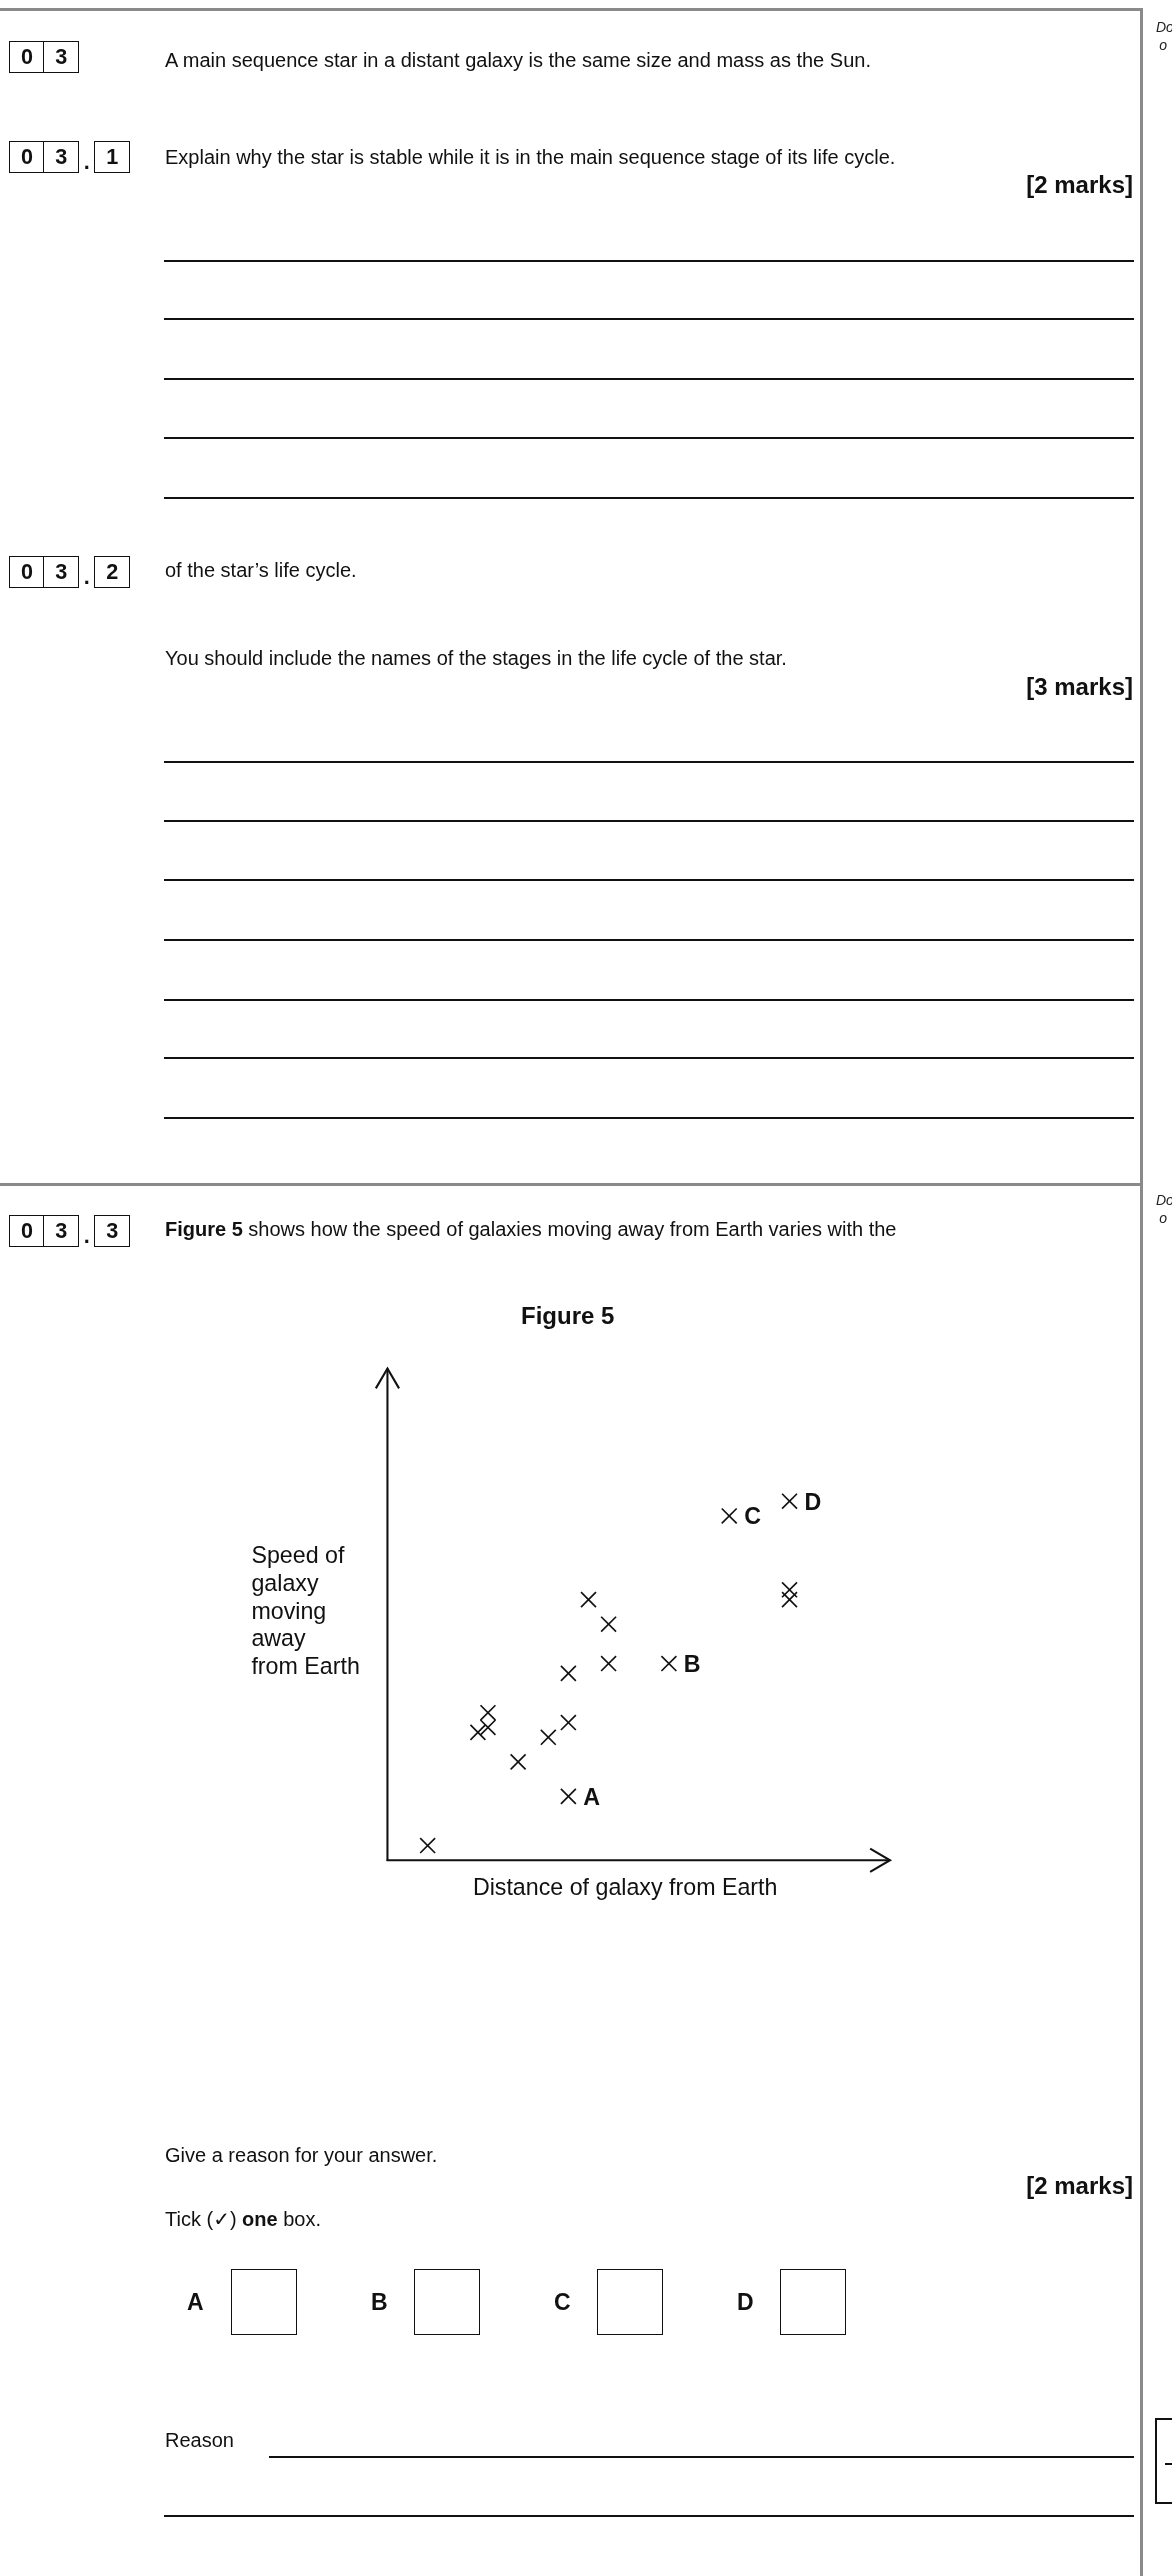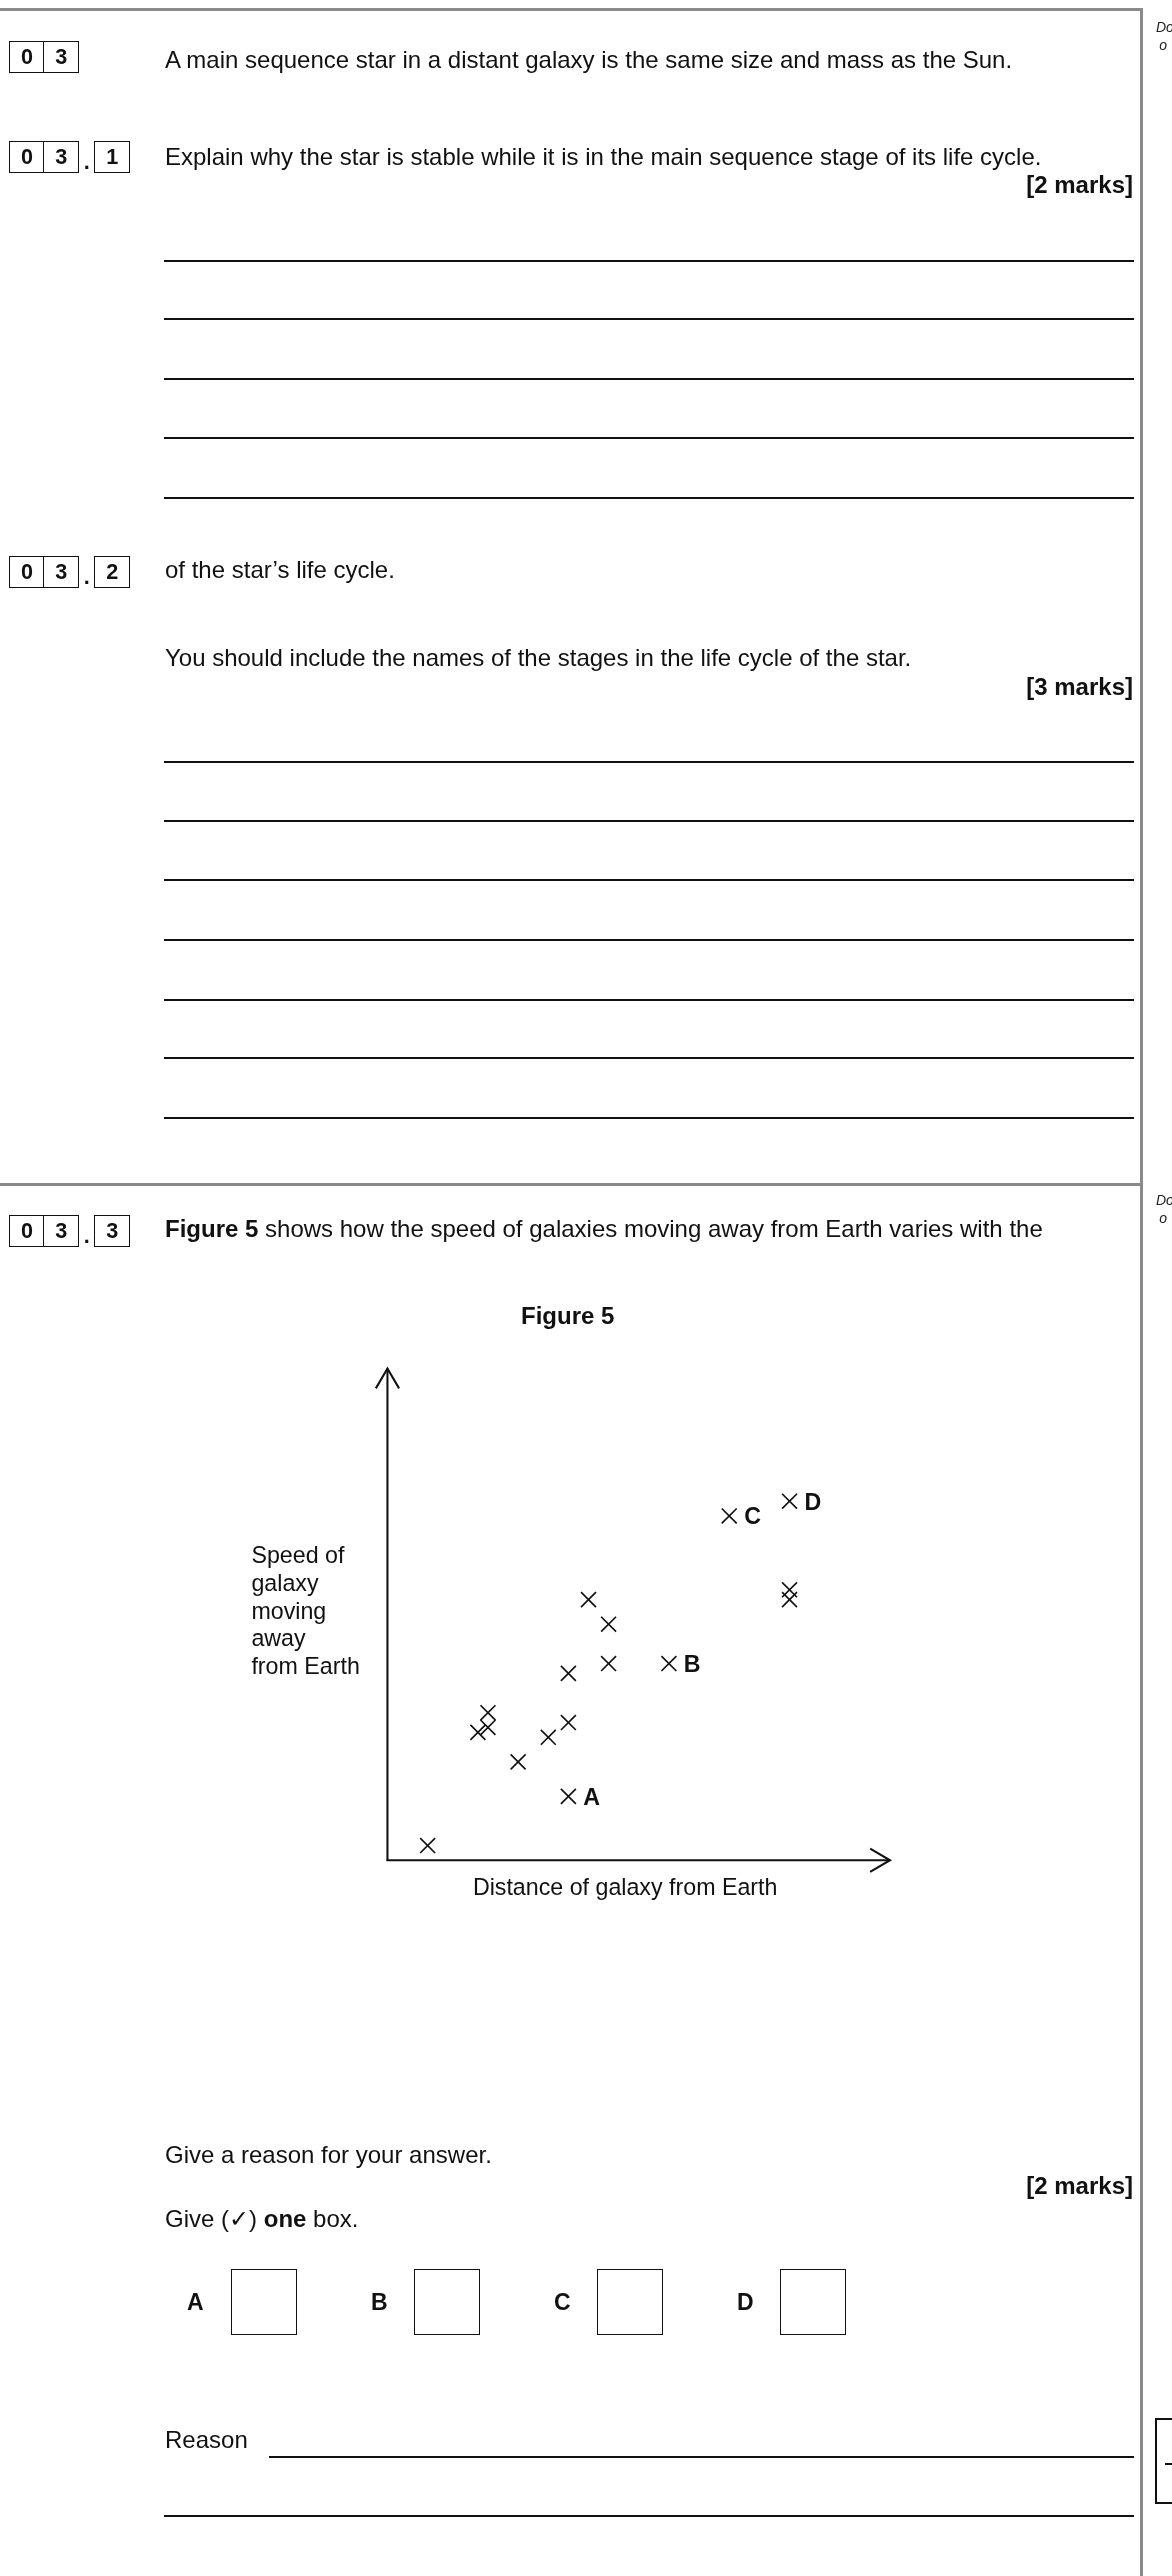--- a/index.html
+++ b/index.html
@@ -3,21 +3,21 @@
 <meta charset="utf-8">
 <style>
   html,body{margin:0;padding:0;background:#ffffff;}
   body{width:1173px;height:2576px;position:relative;overflow:hidden;font-family:"Liberation Sans",sans-serif;color:#111;}
   .abs{position:absolute;}
   .page-frame{position:absolute;border-top:3.3px solid #8a8a8a;border-right:3.3px solid #8a8a8a;}
   .margin-note{position:absolute;font-style:italic;font-size:14px;line-height:18px;color:#222;white-space:nowrap;}
   .qnum{position:absolute;display:flex;align-items:flex-end;}
   .qcell{width:36px;height:31.5px;border:1.7px solid #111;display:flex;align-items:center;justify-content:center;font-weight:bold;font-size:21.6px;box-sizing:border-box;margin-right:-1.7px;background:#fff;}
   .qdot{font-weight:bold;font-size:21.6px;width:11.6px;text-align:center;line-height:21.6px;margin:0 1.7px 0 3.3px;}
-  .qtext{position:absolute;font-size:24px;line-height:28px;}
+  .qtext{position:absolute;font-size:20px;line-height:28px;}
   .marks{position:absolute;font-size:24px;font-weight:bold;text-align:right;}
   .aline{position:absolute;height:1.7px;background:#111;}
   .tickbox{position:absolute;width:66px;height:66px;border:1.7px solid #111;box-sizing:border-box;background:#fff;}
   .ticklabel{position:absolute;font-weight:bold;font-size:23px;}
   b{font-weight:bold;}
   .chart-svg text{font-family:"Liberation Sans",sans-serif;}
 </style>
 </head>
 <body>
 
@@ -177,21 +177,21 @@
     <text x="303" y="2018">from Earth</text>
   </g>
   <text x="570" y="2285" font-size="28" fill="#111">Distance of galaxy from Earth</text>
 </svg>
 
 <div class="qtext" style="left:165px;top:2054px;">
 </div>
 <div class="qtext" style="left:165px;top:2141px;">Give a reason for your answer.</div>
 <div class="marks" style="right:40px;top:2172px;">[2 marks]</div>
 <div class="qtext" style="left:165px;top:2205px;">
-  <span>Give (✓) </span><b>one</b><span> box.</span>
+  <span>Tick (✓) </span><b>one</b><span> box.</span>
 </div>
 
 <div class="ticklabel" style="left:187px;top:2289px;">A</div>
 <div class="tickbox" style="left:231px;top:2269px;"></div>
 <div class="ticklabel" style="left:371px;top:2289px;">B</div>
 <div class="tickbox" style="left:414px;top:2269px;"></div>
 <div class="ticklabel" style="left:554px;top:2289px;">C</div>
 <div class="tickbox" style="left:597px;top:2269px;"></div>
 <div class="ticklabel" style="left:737px;top:2289px;">D</div>
 <div class="tickbox" style="left:780px;top:2269px;"></div>

